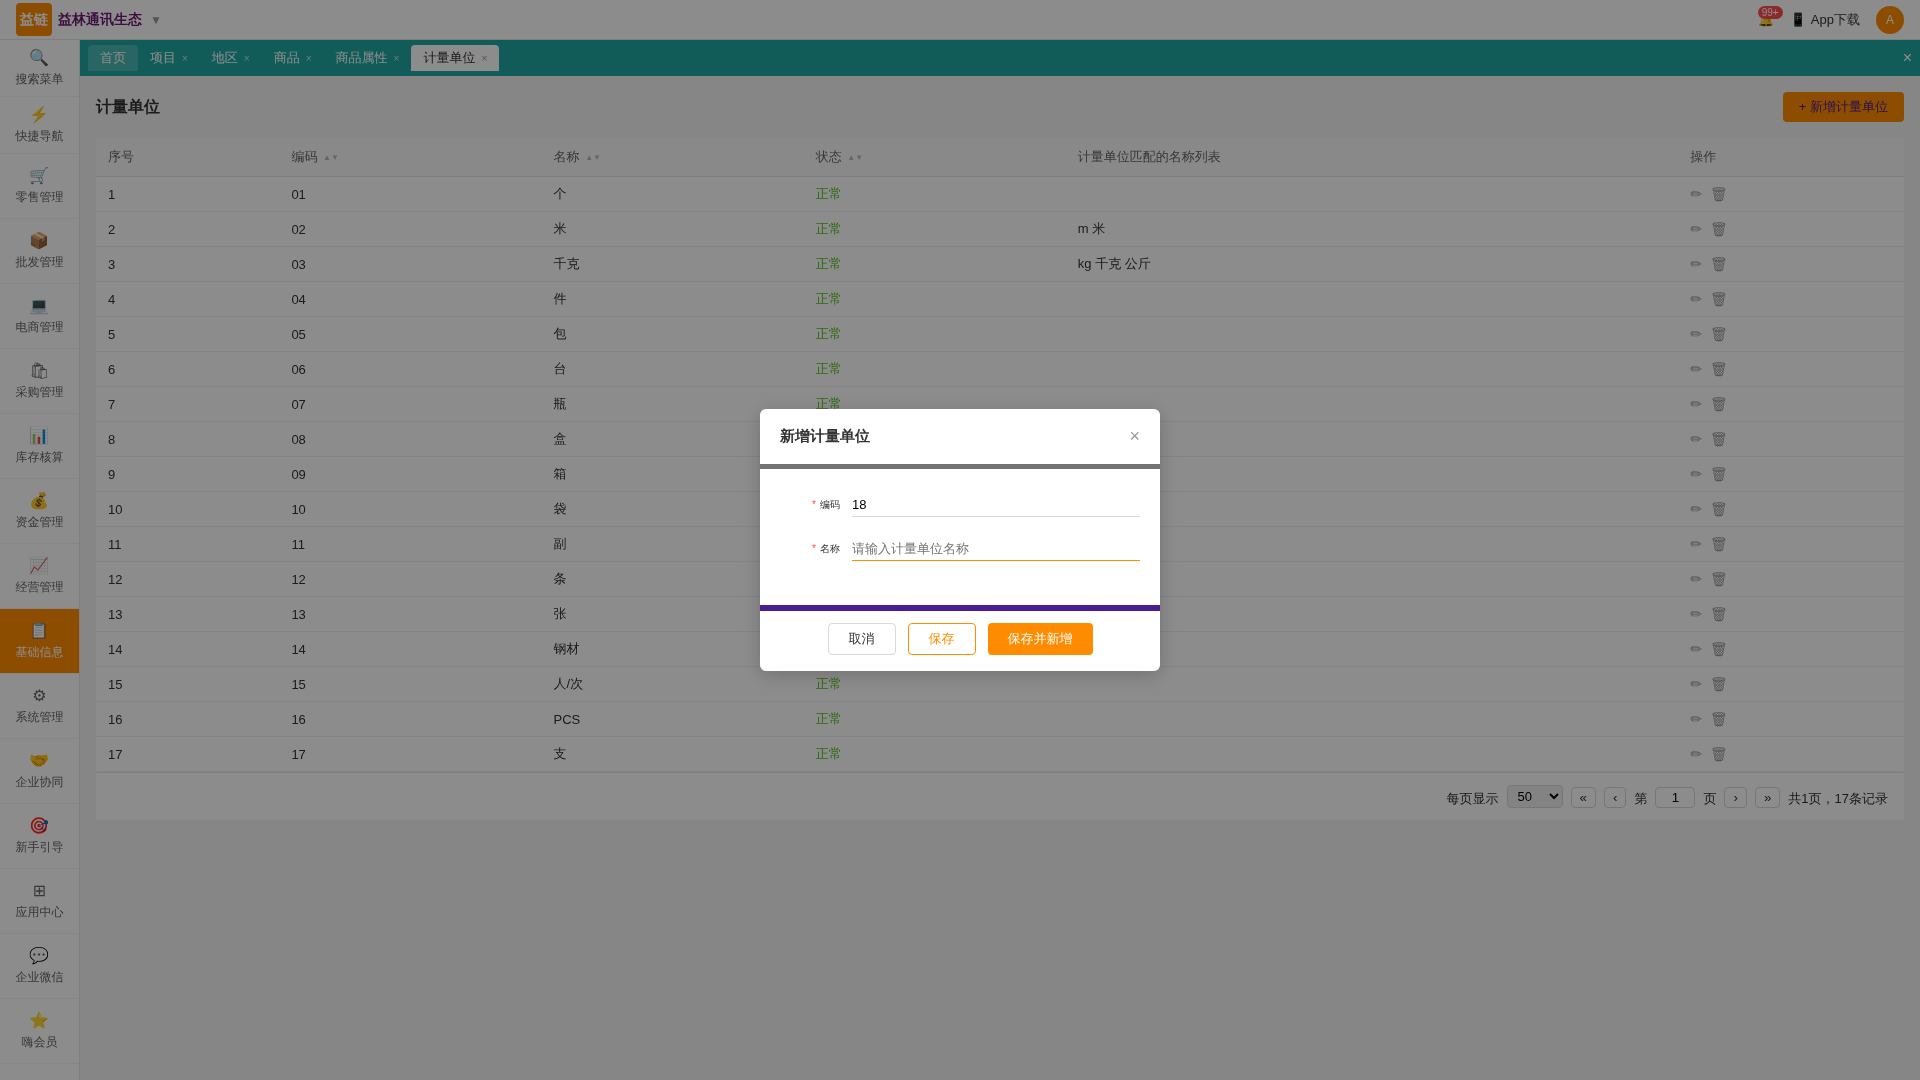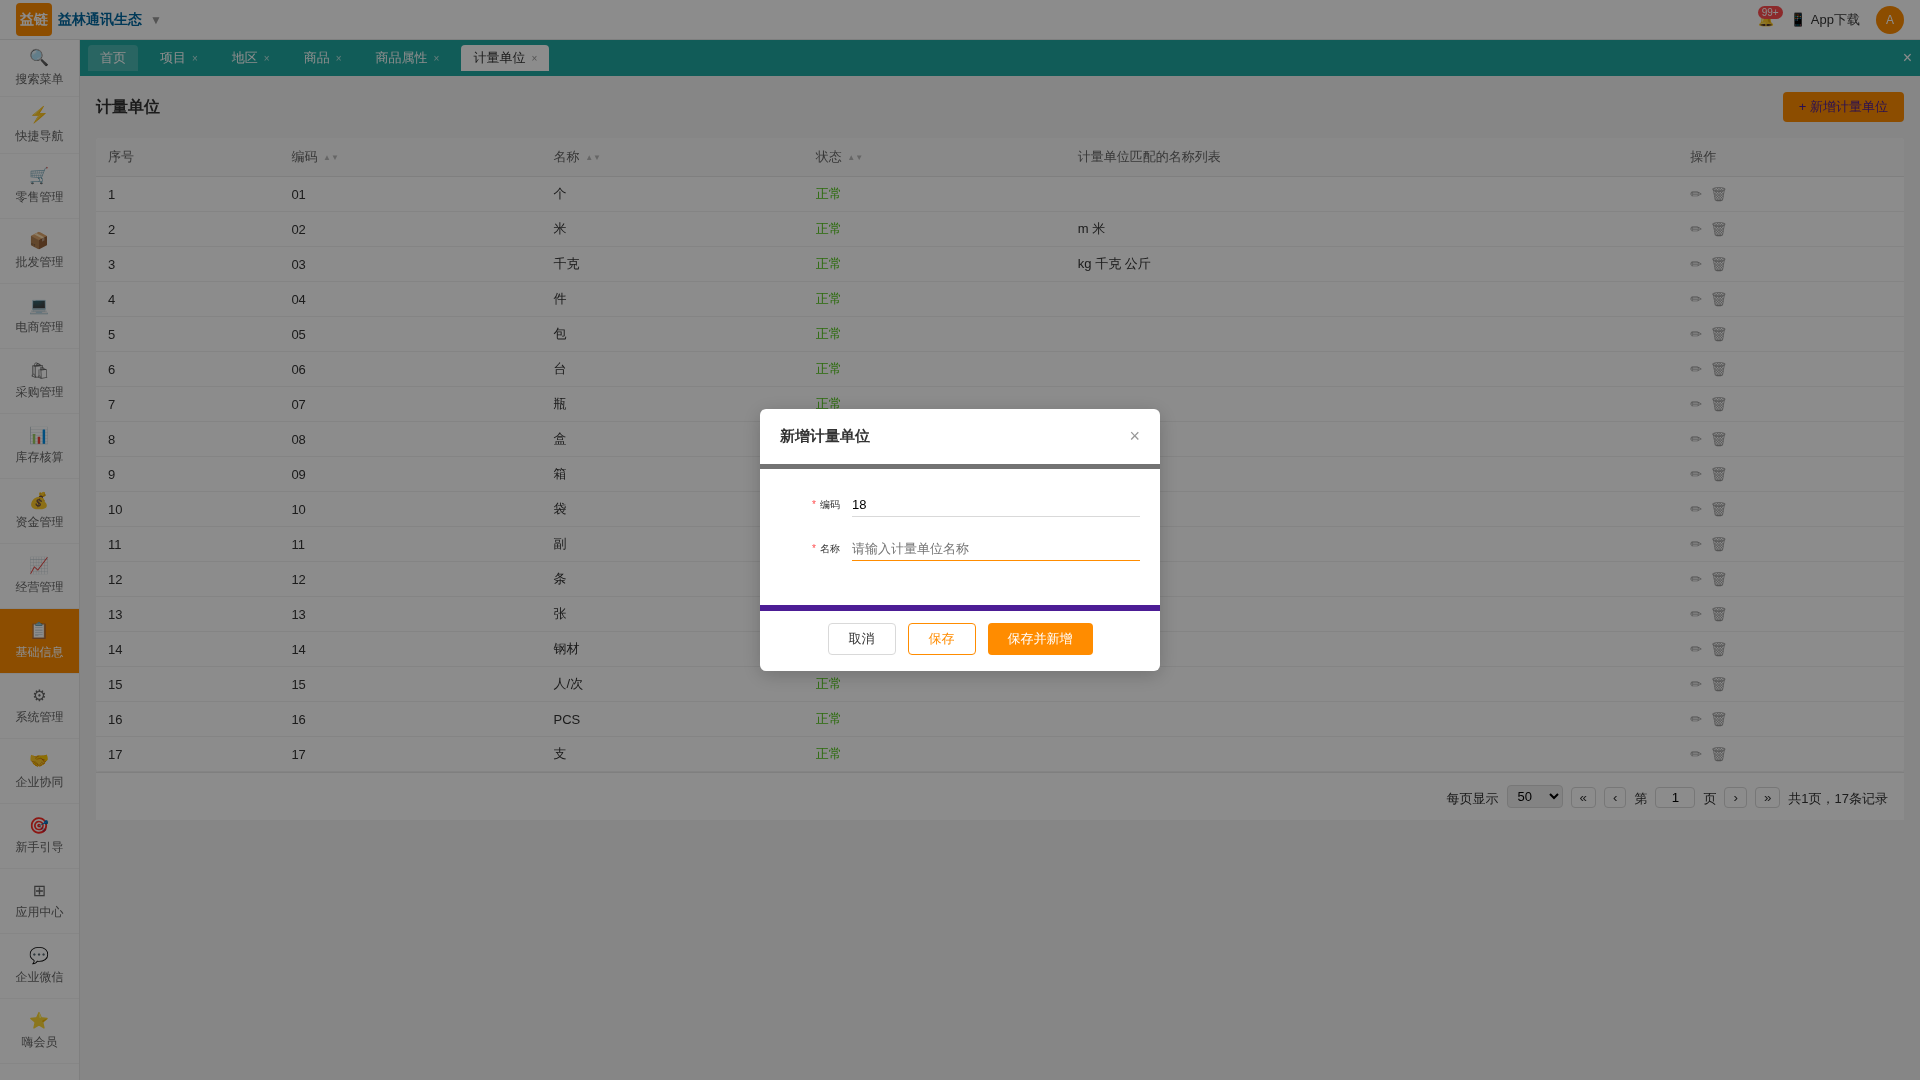--- a/index.html
+++ b/index.html
@@ -3,21 +3,21 @@
   <meta charset="utf-8">
   <style>
     * { margin: 0; padding: 0; box-sizing: border-box; }
     body { font-family: 'Microsoft YaHei', Arial, sans-serif; font-size: 13px; background: #f0f2f5; color: #333; width: 1920px; height: 1080px; overflow: hidden; }
 
     
     .top-bar { height: 40px; background: #fff; display: flex; align-items: center; padding: 0 16px; border-bottom: 1px solid #e8e8e8; justify-content: space-between; }
     .top-bar-left { display: flex; align-items: center; gap: 8px; }
     .logo-area { display: flex; align-items: center; gap: 6px; }
     .logo-icon { width: 36px; height: 33px; background: #ff8c00; border-radius: 4px; display: flex; align-items: center; justify-content: center; color: white; font-weight: bold; font-size: 14px; }
-    .logo-text { color: #0369a1; font-weight: bold; font-size: 14px; }
+    .logo-text { color: #701a75; font-weight: bold; font-size: 14px; }
     .expand-btn { color: #999; font-size: 12px; cursor: pointer; }
     .top-bar-right { display: flex; align-items: center; gap: 16px; }
     .notification { position: relative; cursor: pointer; }
     .badge { position: absolute; top: -6px; right: -8px; background: #ff4d4f; color: white; border-radius: 10px; font-size: 10px; padding: 1px 4px; }
     .app-download { color: #333; font-size: 13px; cursor: pointer; display: flex; align-items: center; gap: 4px; }
     .avatar { width: 28px; height: 28px; background: #ff8c00; border-radius: 50%; display: flex; align-items: center; justify-content: center; color: white; font-size: 12px; }
 
     
     .layout { display: flex; height: calc(1080px - 40px); }
 
@@ -25,21 +25,21 @@
     .sidebar { width: 80px; background: #fff; border-right: 1px solid #e8e8e8; display: flex; flex-direction: column; overflow-y: auto; }
     .sidebar-item { padding: 12px 4px; text-align: center; cursor: pointer; color: #666; font-size: 12px; border-bottom: 1px solid #f5f5f5; }
     .sidebar-item.active { background: #ff8c00; color: white; }
     .sidebar-icon { font-size: 16px; margin-bottom: 4px; }
 
     
     .main { flex: 1; display: flex; flex-direction: column; overflow: hidden; }
 
     
     .tabs { background: #1fa8a0; display: flex; align-items: center; padding: 0 8px; height: 36px; }
-    .tab { display: flex; align-items: center; padding: 4px 12px; border-radius: 4px 4px 0 0; color: white; cursor: pointer; font-size: 13px; gap: 6px; margin-right: 10px; }
+    .tab { display: flex; align-items: center; padding: 4px 12px; border-radius: 4px 4px 0 0; color: white; cursor: pointer; font-size: 13px; gap: 6px; margin-right: 0; }
     .tab.home { background: rgba(255,255,255,0.2); }
     .tab.active { background: white; color: #333; }
     .tab .close-x { font-size: 10px; color: rgba(255,255,255,0.7); cursor: pointer; }
     .tab.active .close-x { color: #999; }
     .tab-close-all { margin-left: auto; color: white; cursor: pointer; font-size: 16px; }
 
     
     .content { flex: 1; background: #f5f5f5; padding: 16px; overflow-y: auto; position: relative; }
 
     

